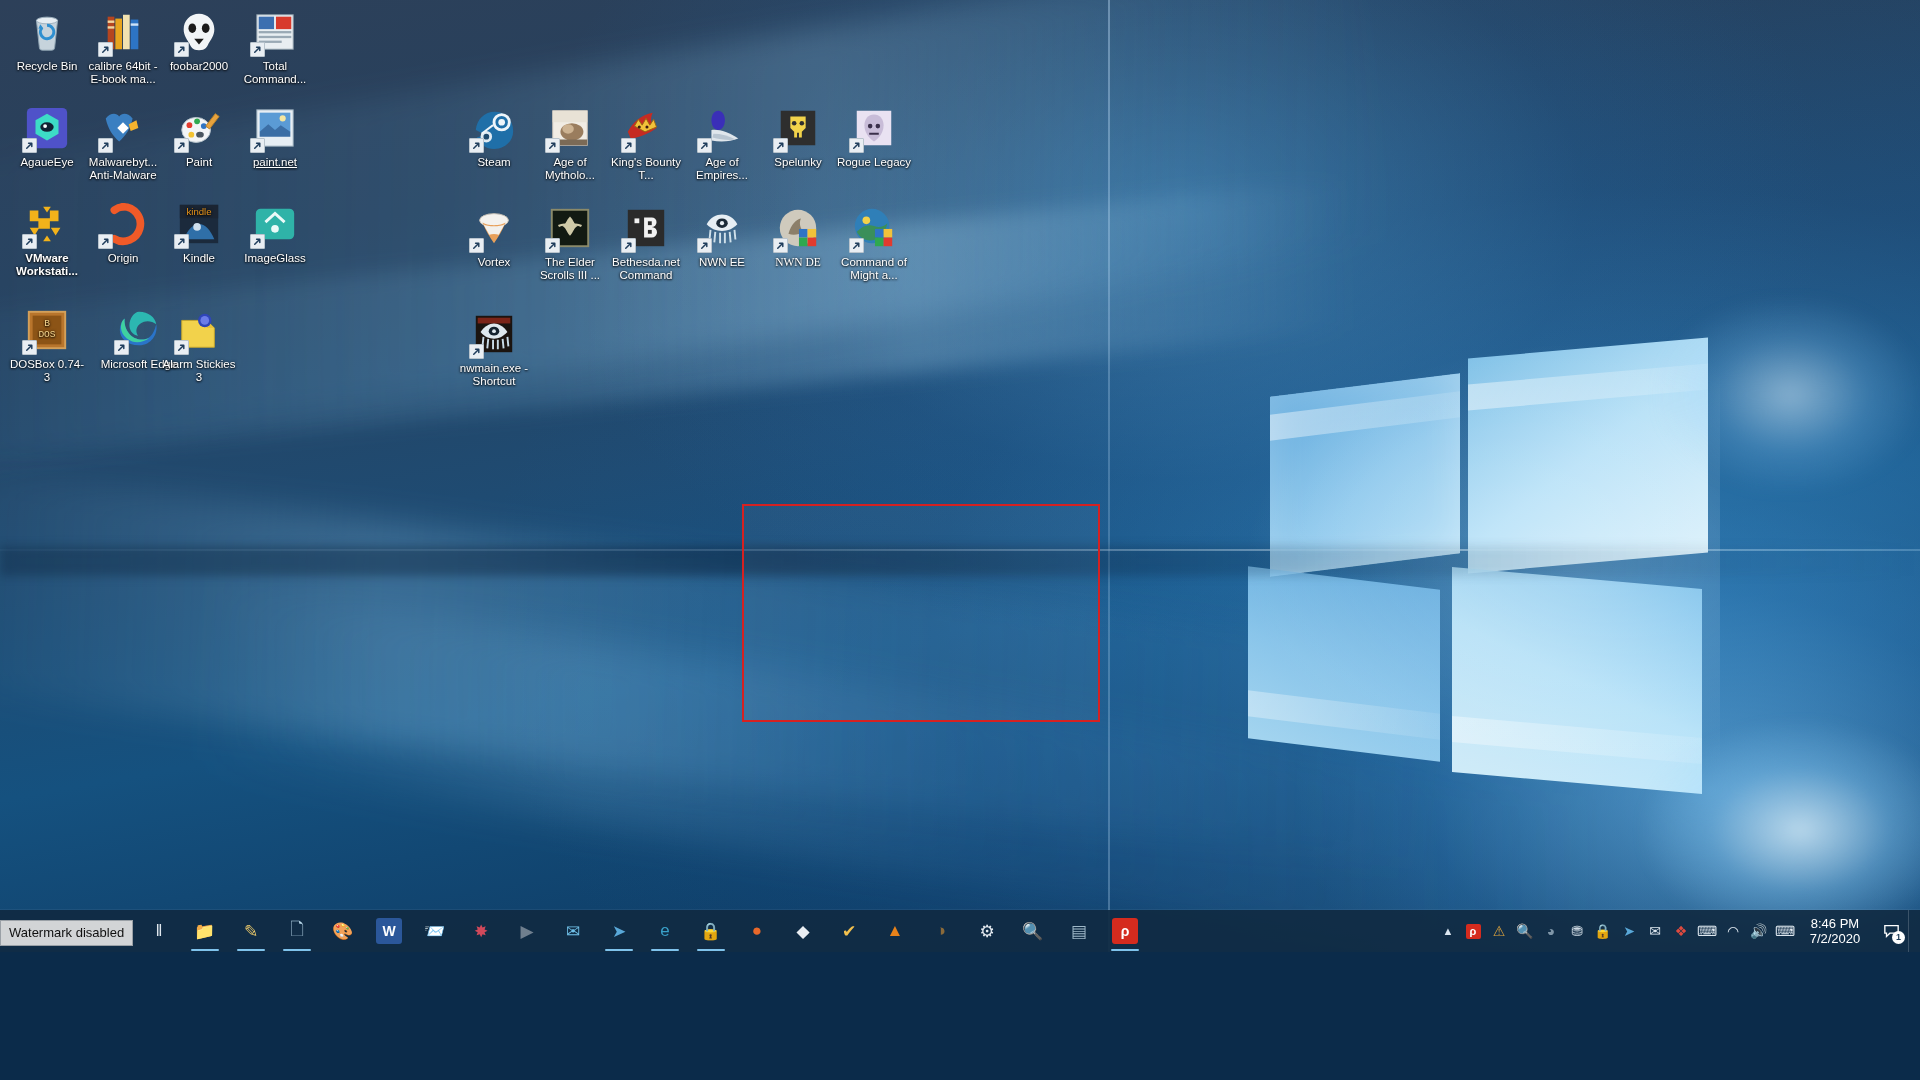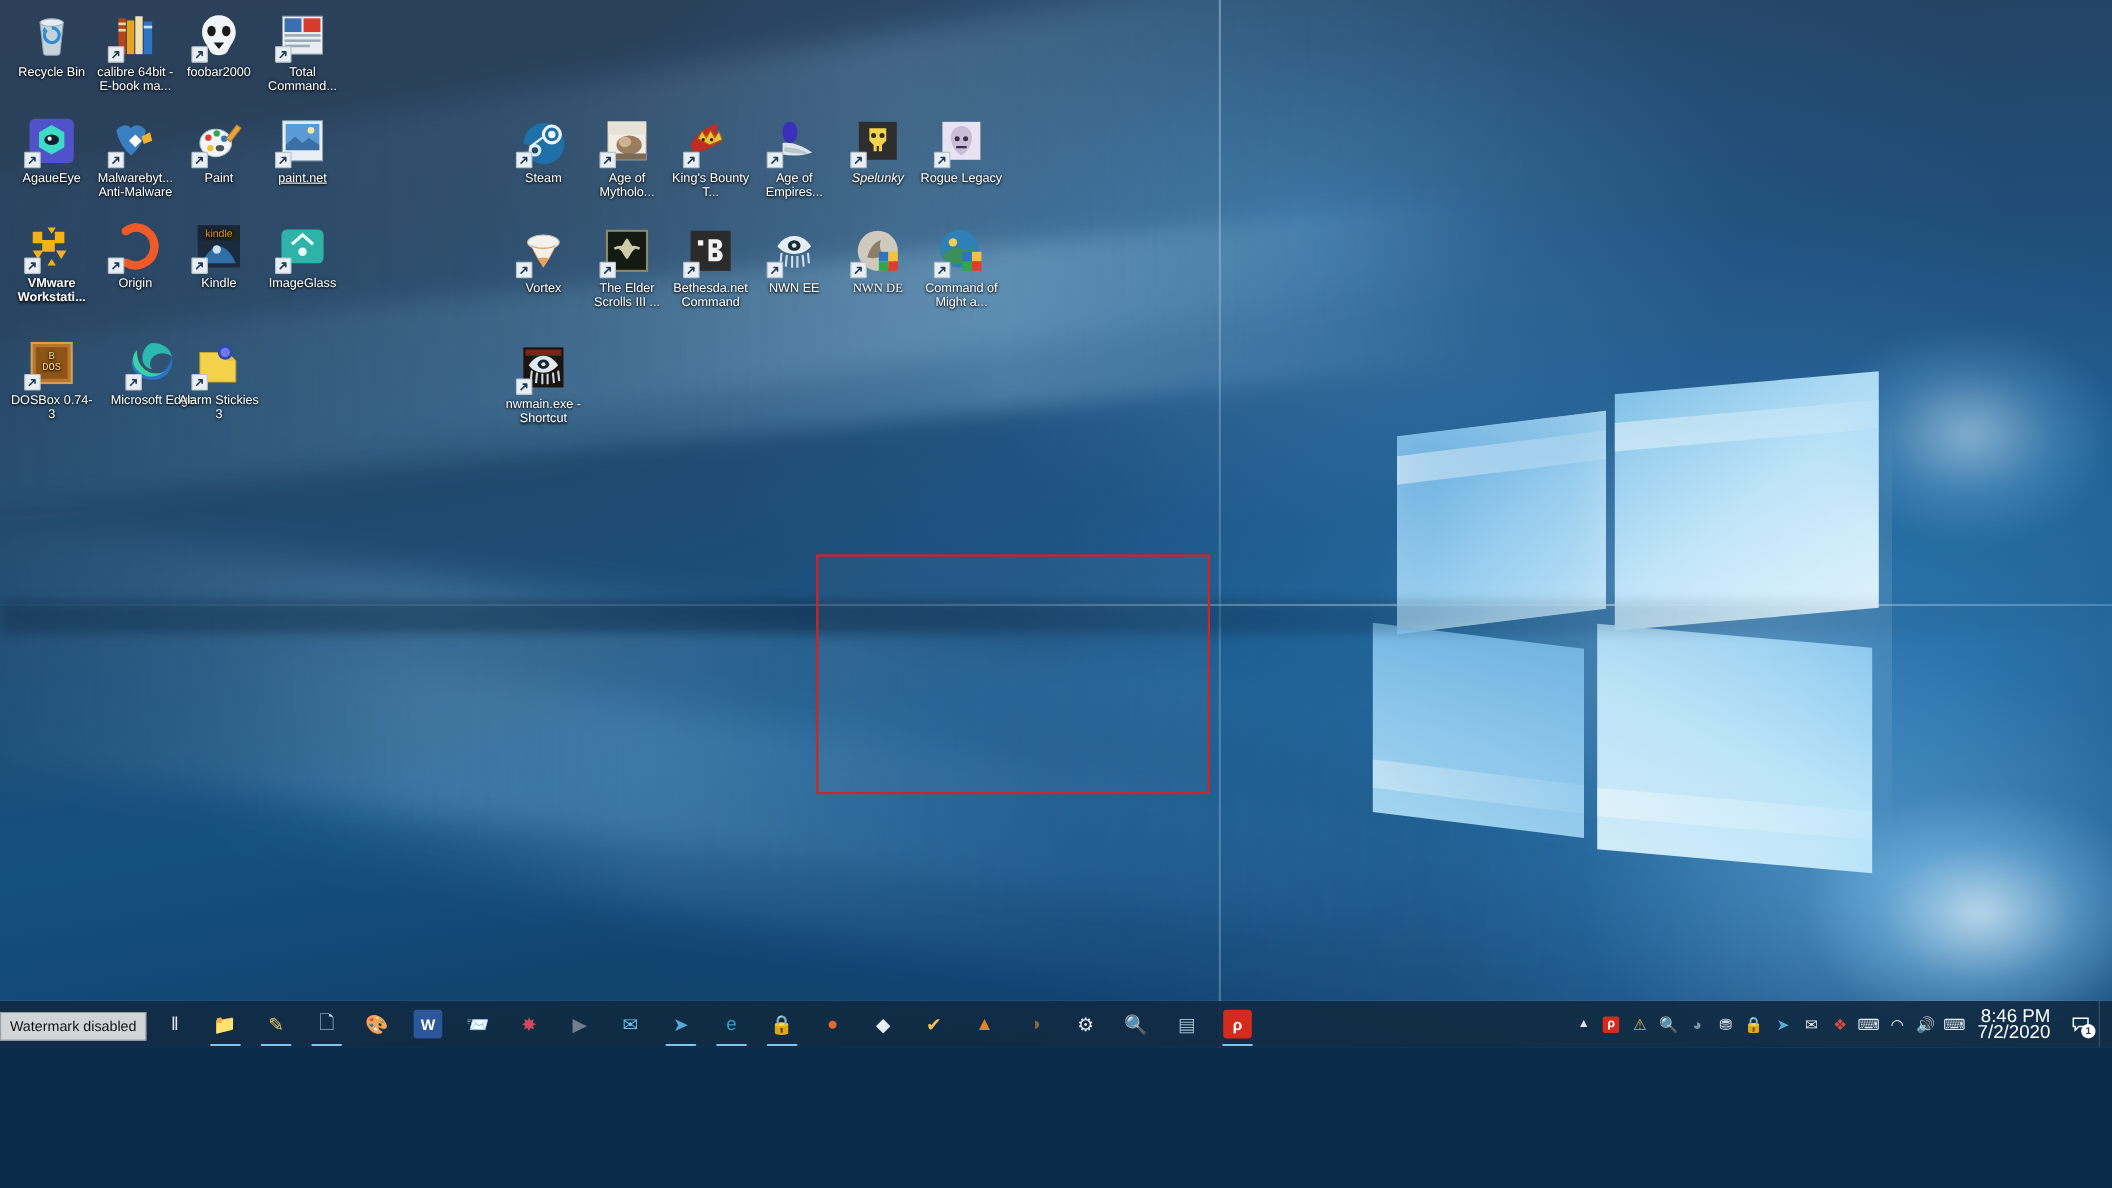--- a/index.html
+++ b/index.html
@@ -161,21 +161,21 @@
     content: ""; position: absolute; bottom: 1px; left: 9px; right: 9px;
     height: 2px; background: #7fc3ec; border-radius: 1px;
   }
 
   #tray {
     margin-left: auto; display: flex; align-items: center; height: 42px; padding-right: 4px;
   }
   .tray-icon { width: 26px; height: 42px; display: flex; align-items: center; justify-content: center; font-size: 14px; }
   #tray-chevron { width: 24px; height: 42px; display: flex; align-items: center; justify-content: center; color: #dbe6f0; font-size: 11px; }
   #clock {
-    color: #ffffff; font-size: 17px; line-height: 15px; text-align: right;
+    color: #ffffff; font-size: 13px; line-height: 15px; text-align: center;
     padding: 0 10px 0 8px; min-width: 76px;
   }
   #action-center { width: 34px; height: 42px; display: flex; align-items: center; justify-content: center; position: relative; }
   #action-center .badge {
     position: absolute; right: 3px; bottom: 8px; width: 13px; height: 13px;
     border-radius: 50%; background: #ffffff; color: #1b3a57;
     font-size: 9px; line-height: 13px; text-align: center; font-weight: bold;
   }
   #show-desktop { width: 8px; height: 42px; border-left: 1px solid rgba(255,255,255,0.18); }
 
@@ -556,21 +556,21 @@
             </svg>
           </div>
           <span class="shortcut-badge">
             <svg viewBox="0 0 12 12">
               <path d="M3 9L8.5 3.5M8.5 3.5H5M8.5 3.5V7" stroke="#1f3d5c" stroke-width="1.6" fill="none" stroke-linecap="round"></path>
             </svg>
           </span>
         </div>
         <span class="lbl">Age of Empires...</span>
       </div>
-      <div class="icon" style="left: 759px; top: 104px; font-style: italic;">
+      <div class="icon" style="left: 759px; top: 104px;">
         <div class="glyphbox">
           <div class="glyph">
             <svg viewBox="0 0 48 48" width="46" height="46">
               <rect x="6" y="6" width="36" height="36" fill="#2e2e2e"></rect>
               <path d="M16 12h16v12l-4 4v6h-3v-5h-2v5h-3v-6l-4-4z" fill="#f2d34b"></path>
               <circle cx="20" cy="19" r="2.4" fill="#2e2e2e"></circle>
               <circle cx="28" cy="19" r="2.4" fill="#2e2e2e"></circle>
             </svg>
           </div>
           <span class="shortcut-badge">

